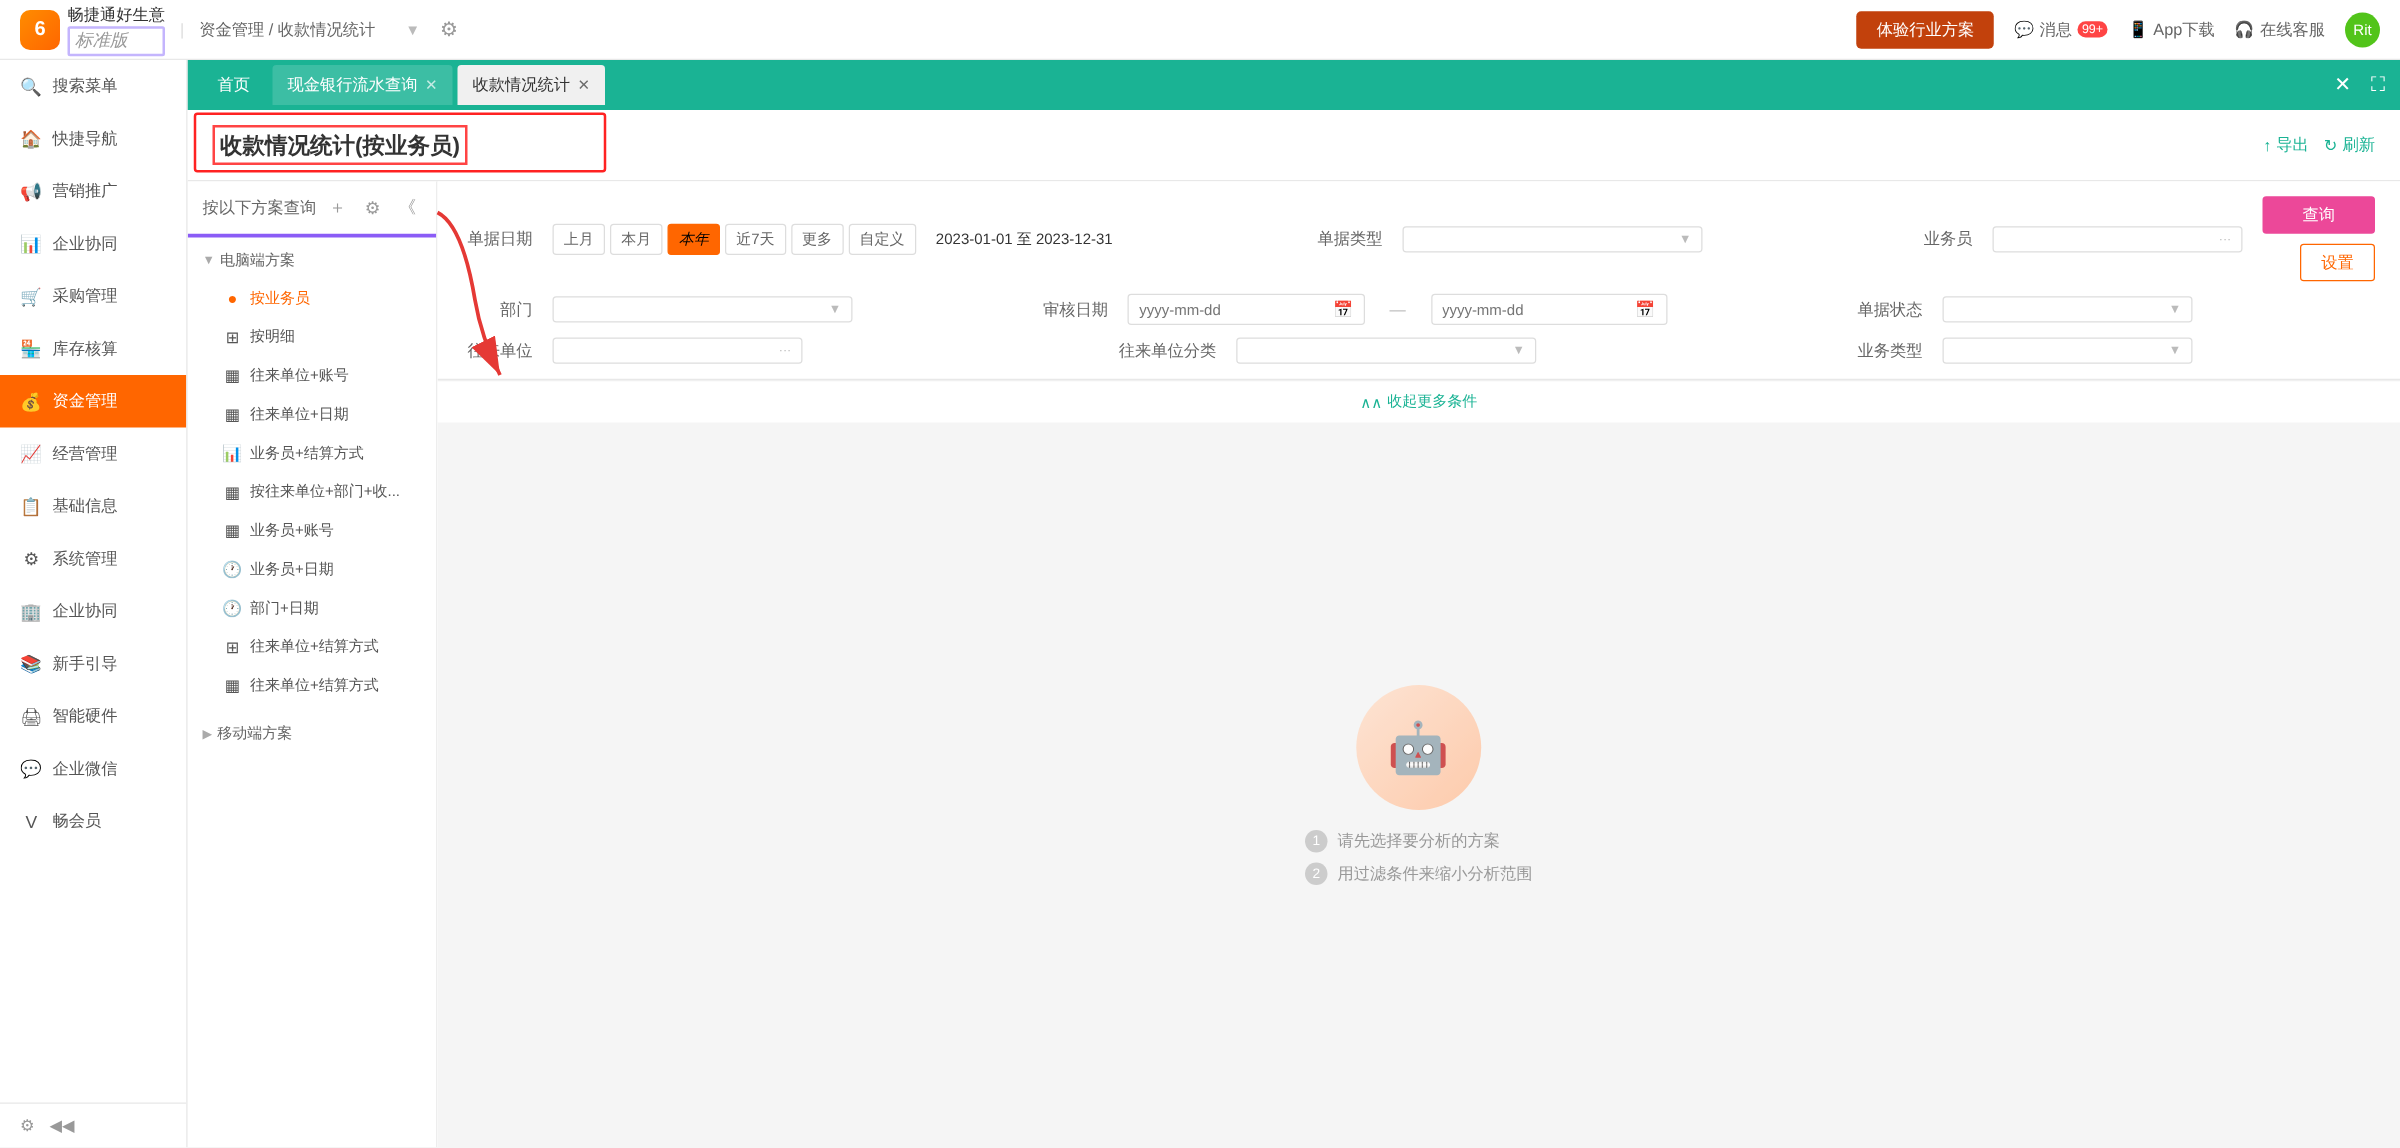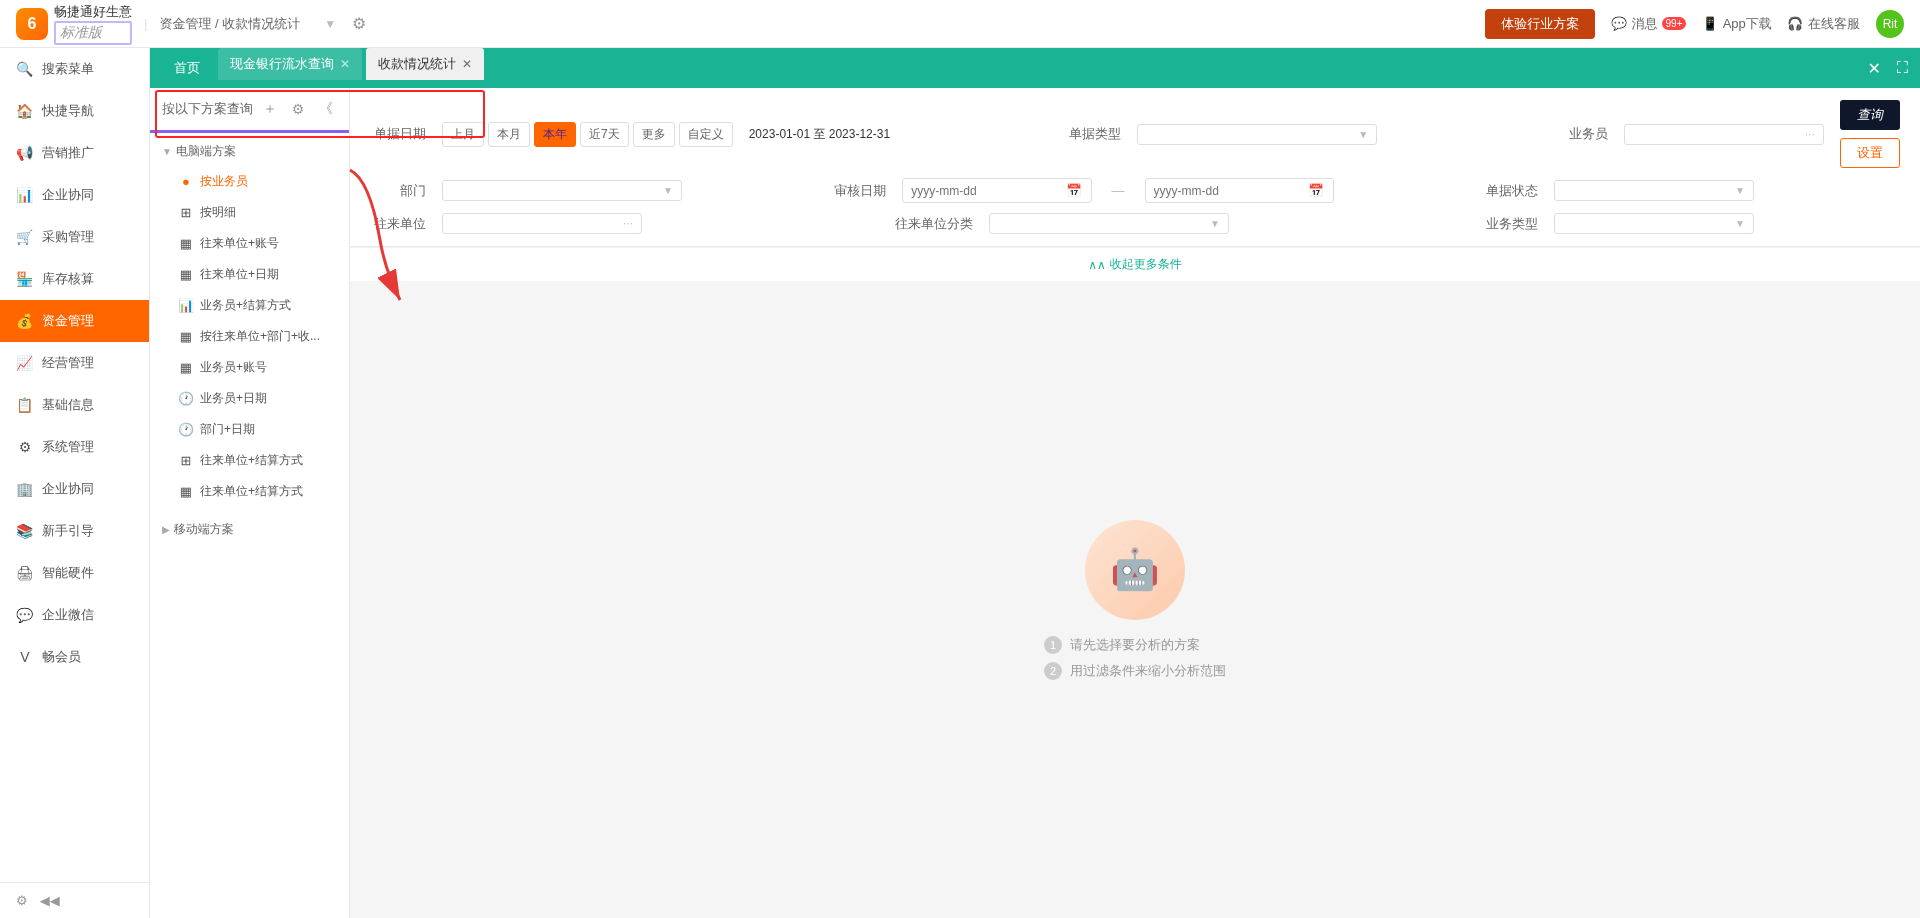--- a/index.html
+++ b/index.html
@@ -124,20 +124,21 @@
       flex: 1;
       display: flex;
       flex-direction: column;
       overflow: hidden;
     }
 
     
     .tab-bar {
       background: #1ab394;
       display: flex;
+      align-items: center;
       height: 40px;
       padding: 0 8px;
     }
     .tab-home {
       color: white;
       padding: 0 16px;
       height: 40px;
       display: flex;
       align-items: center;
       font-size: 13px;
@@ -319,22 +320,23 @@
       padding: 3px 8px;
       border: 1px solid #ddd;
       border-radius: 3px;
       background: #fff;
       color: #666;
       cursor: pointer;
       font-size: 12px;
     }
     .date-quick-btn.active {
       background: #ff6600;
-      color: #4c1d95;
+      color: #000000;
       border-color: #ff6600;
+      font-style: italic;
     }
     .date-range-text {
       font-size: 12px;
       color: #333;
     }
     .filter-select {
       display: flex;
       align-items: center;
       border: 1px solid #ddd;
       border-radius: 3px;
@@ -358,28 +360,27 @@
     .filter-input input {
       border: none;
       outline: none;
       font-size: 12px;
       color: #bbb;
       width: 100%;
       background: transparent;
     }
     .filter-dash { color: #bbb; margin: 0 4px; }
     .btn-query {
-      background: #0f172a;
+      background: #ec4899;
       color: white;
       border: none;
-      padding: 6px 17px;
+      padding: 6px 32px;
       border-radius: 3px;
       cursor: pointer;
       font-size: 13px;
-      font-style: italic;
     }
     .btn-setting {
       background: #fff;
       color: #ff6600;
       border: 1px solid #ff6600;
       padding: 5px 16px;
       border-radius: 3px;
       cursor: pointer;
       font-size: 13px;
       margin-top: 4px;
@@ -589,20 +590,37 @@
       <div class="tab-item active">
         <span>收款情况统计</span>
         <span class="tab-close">✕</span>
       </div>
       <div class="tab-bar-right">
         <button class="tab-bar-btn">✕</button>
         <button class="tab-bar-btn">⛶</button>
       </div>
     </div>
 
+    <div class="page-header">
+      <div class="page-title-highlight">
+        <span class="page-title">
+          <span>收款情况统计</span><span>(按业务员)</span>
+        </span>
+      </div>
+      <div class="page-header-actions">
+        <button class="action-btn">
+          <span>↑</span>
+          <span>导出</span>
+        </button>
+        <button class="action-btn">
+          <span>↻</span>
+          <span>刷新</span>
+        </button>
+      </div>
+    </div>
 
     <div class="content-body">
 
       <div class="left-panel">
         <div class="left-panel-header">
           <span class="left-panel-title">按以下方案查询</span>
           <div class="left-panel-actions">
             <span class="icon-btn">＋</span>
             <span class="icon-btn">⚙</span>
             <span class="icon-btn">《</span>

